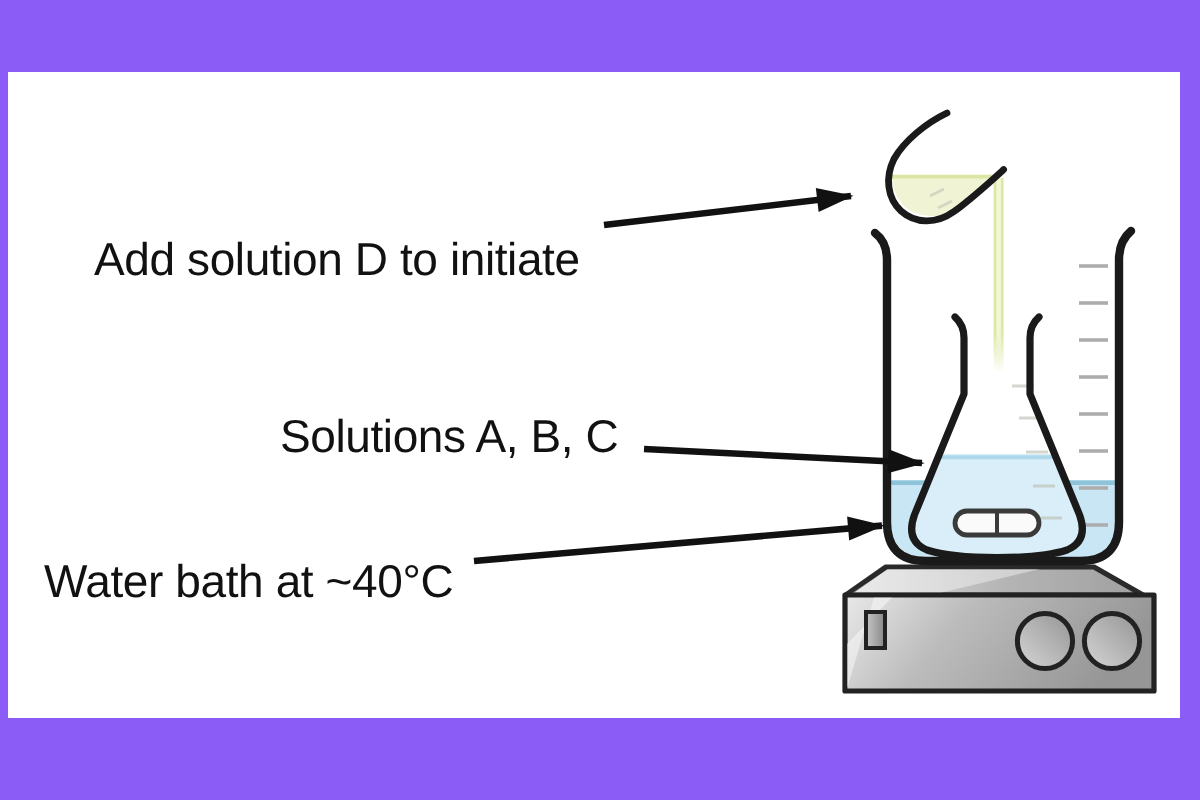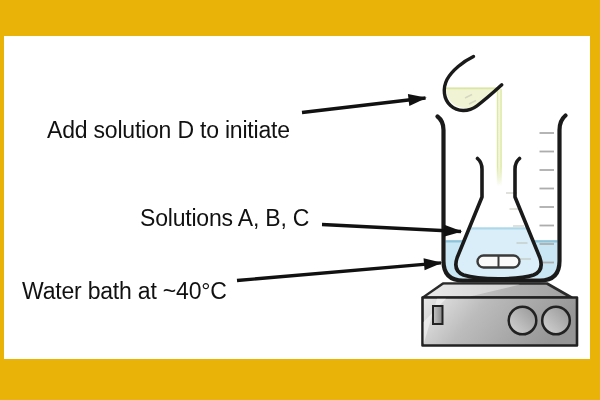--- a/index.html
+++ b/index.html
@@ -1,16 +1,16 @@
 <!DOCTYPE html>
 <html><head>
 <meta charset="utf-8">
 <style>
   html,body{margin:0;padding:0;background:#000;}
-  .stage{position:relative;width:600px;height:400px;background:#eab308;overflow:hidden;
+  .stage{position:relative;width:600px;height:400px;background:#8b5cf6;overflow:hidden;
          font-family:"Liberation Sans",sans-serif;}
   .panel{position:absolute;left:4px;top:36px;width:586px;height:323px;background:#fff;}
   .panel svg{position:absolute;left:0;top:0;display:block;}
   text.lbl{font-family:"Liberation Sans",sans-serif;font-size:23px;fill:#111;letter-spacing:-0.2px;}
 </style>
 </head>
 <body>
 
 <div class="stage">
   <div class="panel">

